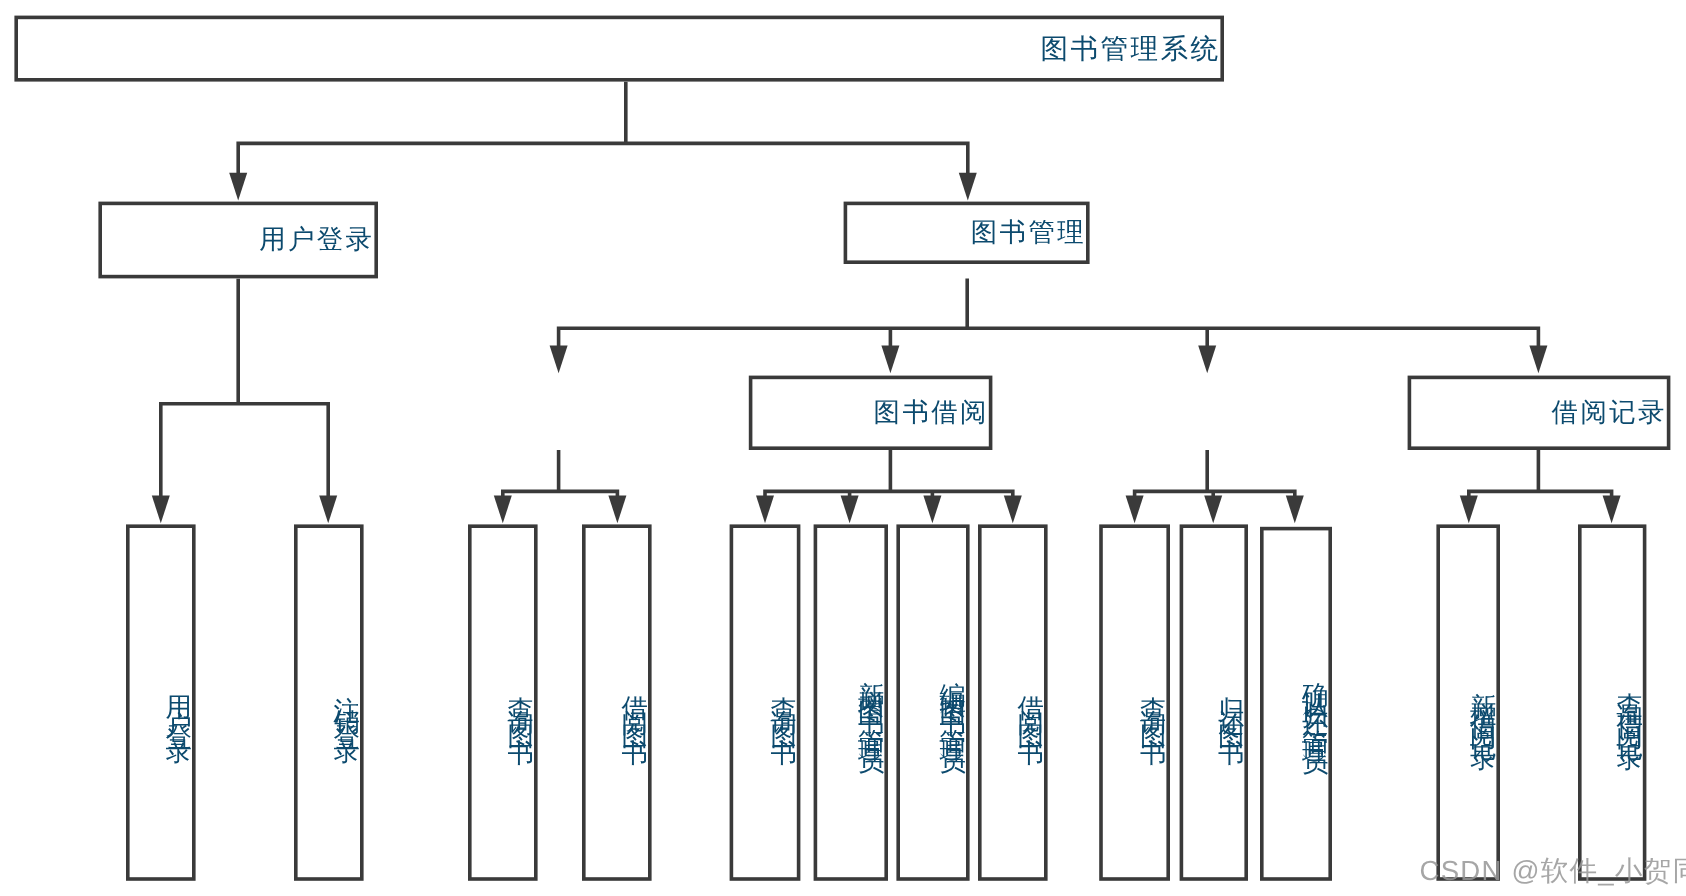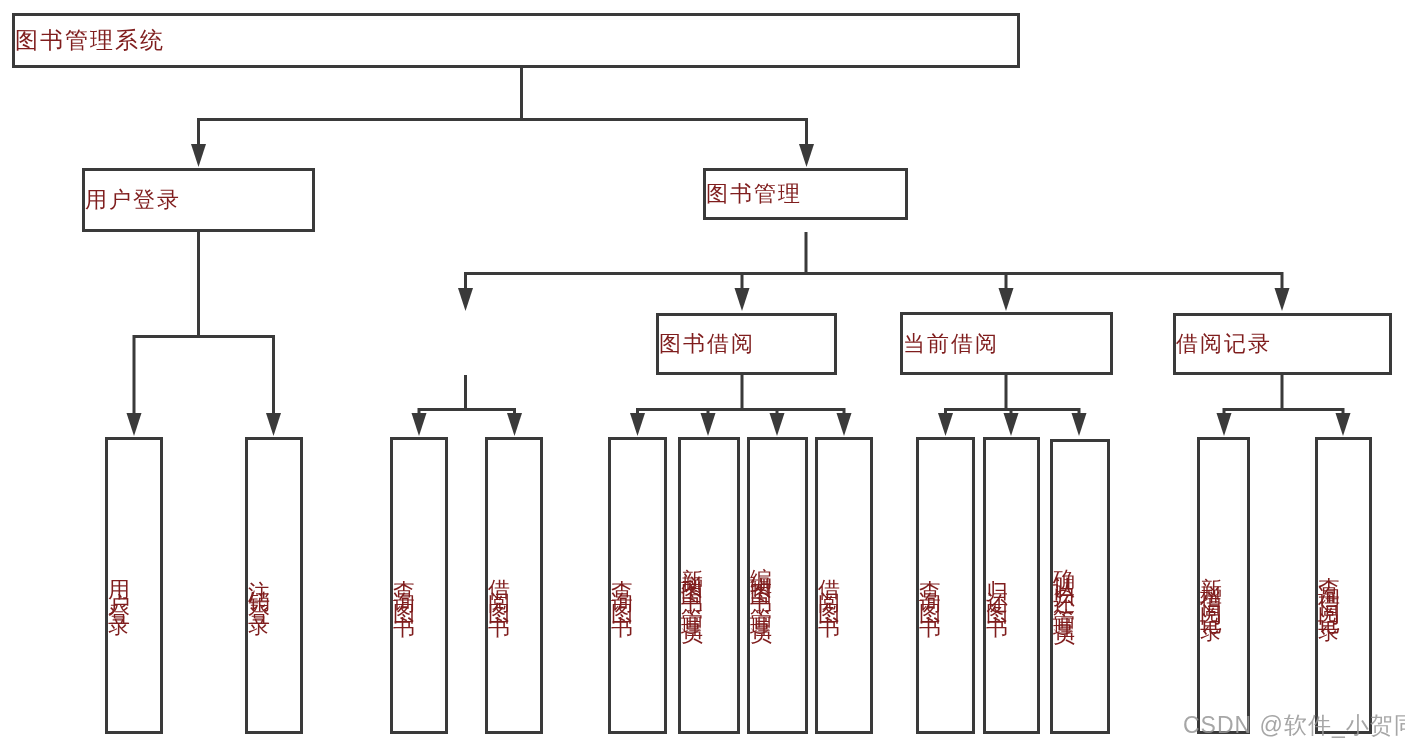--- a/index.html
+++ b/index.html
@@ -2,22 +2,22 @@
 <html><head>
 <meta charset="utf-8">
 <style>
   html,body{margin:0;padding:0;background:#ffffff;}
   .canvas{
     position:relative;width:1405px;height:747px;background:#ffffff;
     font-family:"Liberation Sans",sans-serif;overflow:hidden;
   }
   .node{
     position:absolute;box-sizing:border-box;background:#ffffff;
-    border:3px solid #3a3a3a;color:#7f1d1d;
-    display:flex;align-items:center;justify-content:flex-start;
+    border:3px solid #3a3a3a;color:#0c4a6e;
+    display:flex;align-items:center;justify-content:flex-end;
     font-size:22px;letter-spacing:2px;z-index:2;
   }
   .node.root{font-size:23px;}
   .vlabel{
     writing-mode:vertical-rl;text-orientation:mixed;
     line-height:1;letter-spacing:12px;white-space:nowrap;
   }
   .vlabel.med{letter-spacing:9px;}
   .vlabel.long{letter-spacing:8px;}
   .connector-layer{position:absolute;left:0;top:0;z-index:1;pointer-events:none;}
@@ -78,25 +78,22 @@
     <span>图书管理系统</span>
   </div>
 
   <div class="node" style="left:82px;top:168px;width:233px;height:64px">
     <span>用户登录</span>
   </div>
   <div class="node" style="left:703px;top:168px;width:205px;height:52px">
     <span>图书管理</span>
   </div>
 
-  <div class="node" style="left:656px;top:313px;width:181px;height:62px">
+  <div class="node" style="left:624px;top:313px;width:203px;height:62px">
     <span>图书借阅</span>
-  </div>
-  <div class="node" style="left:900px;top:312px;width:213px;height:63px">
-    <span>当前借阅</span>
   </div>
   <div class="node" style="left:1173px;top:313px;width:219px;height:62px">
     <span>借阅记录</span>
   </div>
 
   <div class="node" style="left:105px;top:437px;width:58px;height:297px">
     <span class="vlabel">用户登录</span>
   </div>
   <div class="node" style="left:245px;top:437px;width:58px;height:297px">
     <span class="vlabel">注销登录</span>

